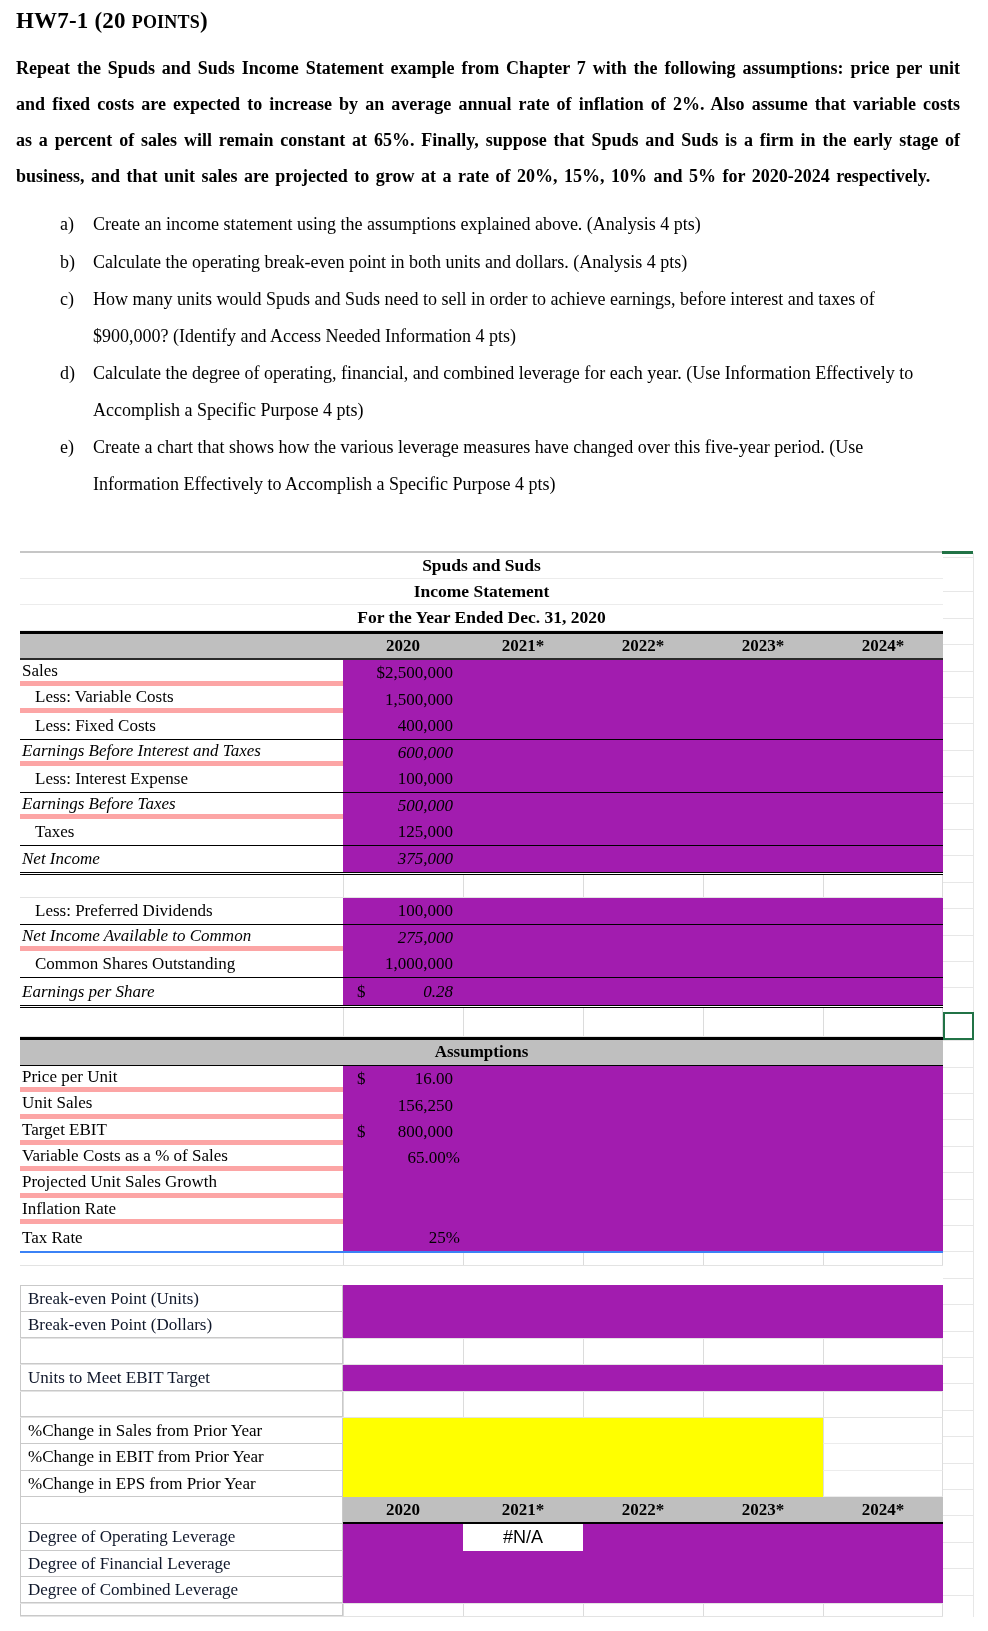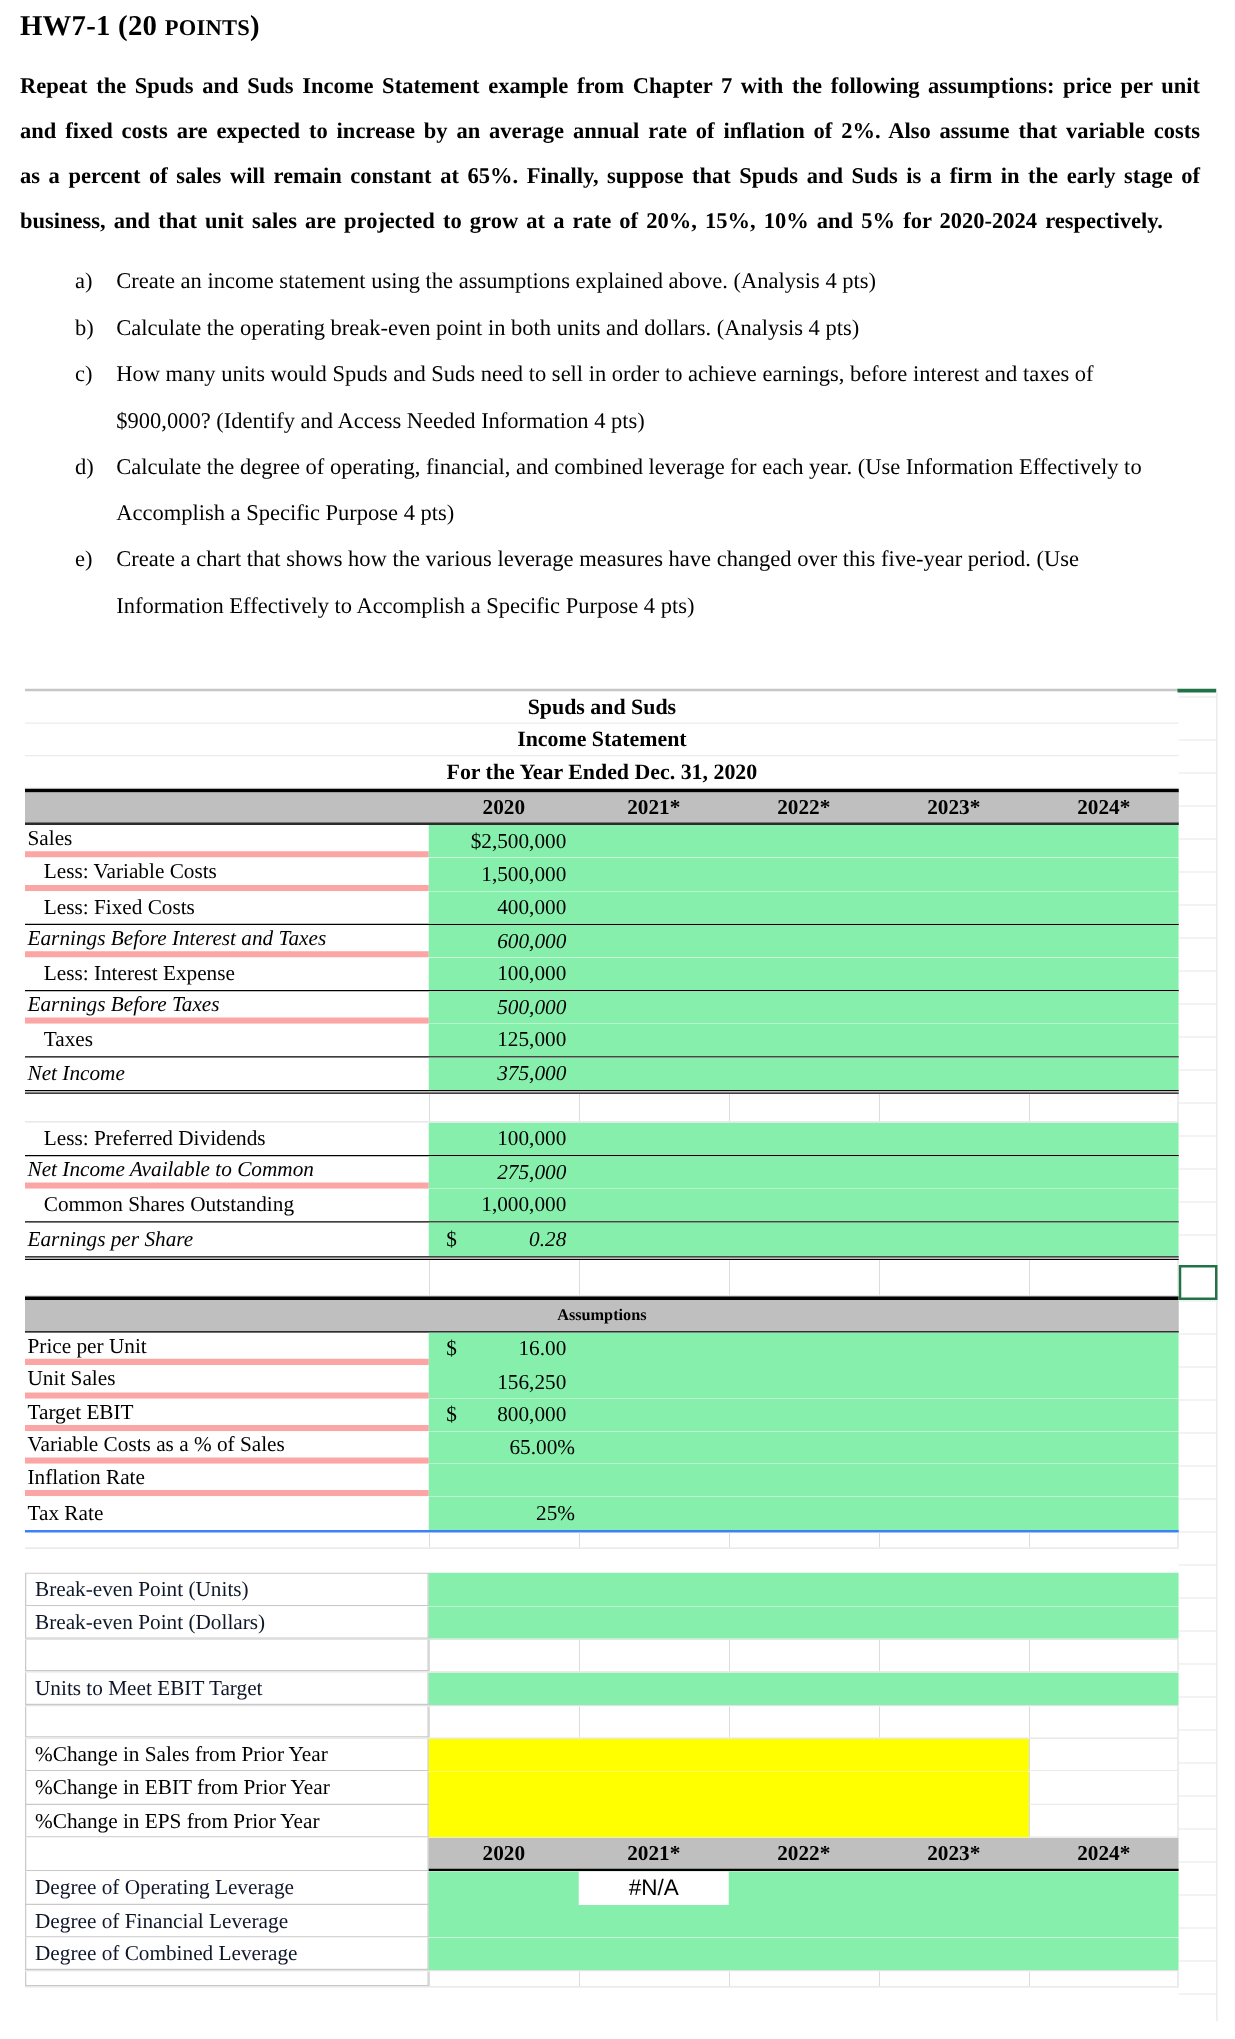--- a/index.html
+++ b/index.html
@@ -22,32 +22,32 @@
   .strip{position:absolute;left:923px;top:2px;width:31px;height:1064px;
          background-image:repeating-linear-gradient(to bottom,transparent 0 25.4px,#e7e7e7 25.4px 26.4px);
          background-position:0 13px;border-right:1px solid #e7e7e7}
   .greencell{position:absolute;left:923px;top:461px;width:31px;height:28px;background:#fff;border:2px solid #217346;z-index:3}
 
   .trowC{height:26px;line-height:25px;text-align:center;font-weight:bold;font-size:17.5px;border-bottom:1px solid #ececec}
   .thick{height:3px;background:#000}
   .trow{display:flex;position:relative;overflow:hidden}
   .band{background:#bfbfbf}
   .yearband{border-bottom:2px solid #2b2b2b}
-  .asmband{height:26px;line-height:24px;text-align:center;font-weight:bold;font-size:13px;background:#bfbfbf;border-bottom:1px solid #000}
+  .asmband{height:26px;line-height:24px;text-align:center;font-weight:bold;font-size:17px;background:#bfbfbf;border-bottom:1px solid #000}
 
   .lc{width:323px;flex:none;display:flex;align-items:center;font-size:17px;padding-left:2px}
   .lc.ind{padding-left:15px}
   .lc.sep{border-bottom:5px solid #fca5a5}
   .it{font-style:italic}
   .redl{color:#0f172a}
   .boxl{border-left:1px solid #c9c9c9;border-right:1px solid #c9c9c9;border-bottom:1px solid #c9c9c9;padding-left:7px}
   .boxlt{border-top:1px solid #c9c9c9}
 
   .dr{width:600px;flex:none;position:relative;display:flex;align-items:center}
-  .yellow{background:#86efac}
+  .yellow{background:#a21caf}
   .partial{background:linear-gradient(to right,#ffff00 0 480px,rgba(0,0,0,0) 480px)}
   .tail{position:absolute;left:480px;top:0;width:120px;height:100%;border-left:1px solid #dcdcdc;border-right:1px solid #dcdcdc;border-bottom:1px solid #ececec}
   .grid{background-image:repeating-linear-gradient(to right,#dcdcdc 0 1px,transparent 1px 120px);border-right:1px solid #dcdcdc}
 
   .val{width:120px;flex:none;text-align:right;padding-right:10px;font-size:17px;position:relative}
   .val .cur{position:absolute;left:14px;font-style:normal}
   .val.pct{padding-right:3px}
   .bb{border-bottom:1px solid #000}
   .bb2{border-bottom:2px solid #3b82f6}
   .dbb{border-bottom:3px double #000}
@@ -198,20 +198,26 @@
     <div class="dr yellow">
         <div class="val"><span class="cur">$</span><span>800,000</span></div>
       </div>
   </div>
   <div class="trow" style="height:26px">
     <div class="lc sep">Variable Costs as a % of Sales</div>
     <div class="dr yellow">
         <div class="val pct">65.00%</div>
       </div>
   </div>
+  <div class="trow" style="height:27px">
+    <div class="lc sep">Projected Unit Sales Growth</div>
+    <div class="dr yellow">
+        <div class="val"></div>
+      </div>
+  </div>
   <div class="trow" style="height:26px">
     <div class="lc sep">Inflation Rate</div>
     <div class="dr yellow">
         <div class="val"></div>
       </div>
   </div>
   <div class="trow bb2" style="height:29px">
     <div class="lc">Tax Rate</div>
     <div class="dr yellow">
         <div class="val pct">25%</div>

